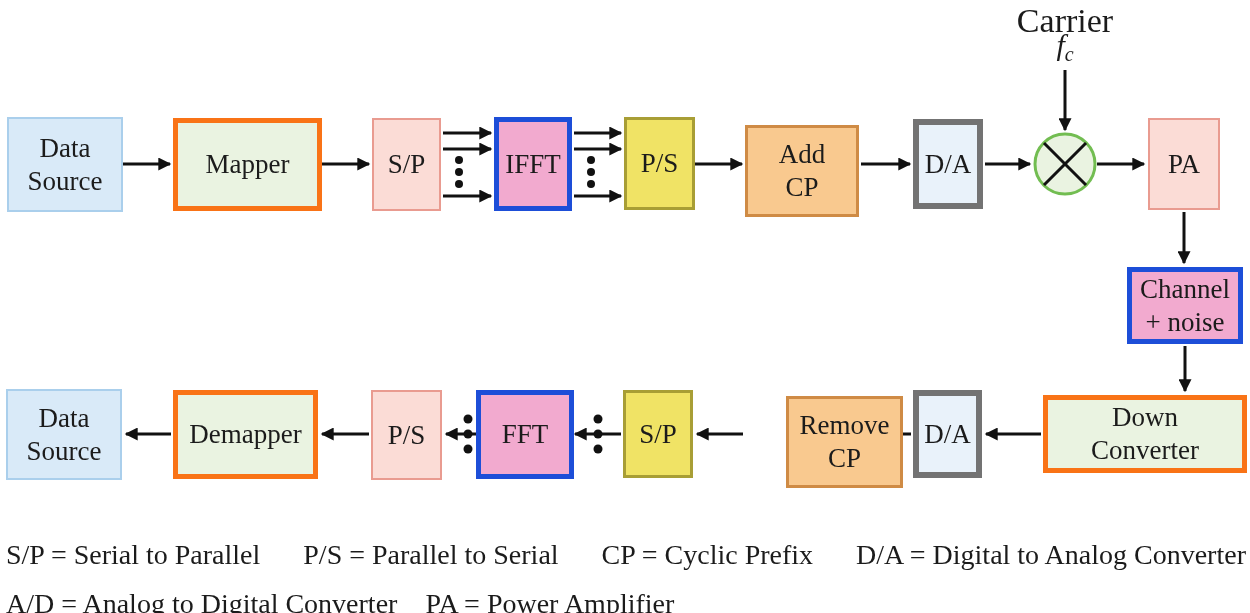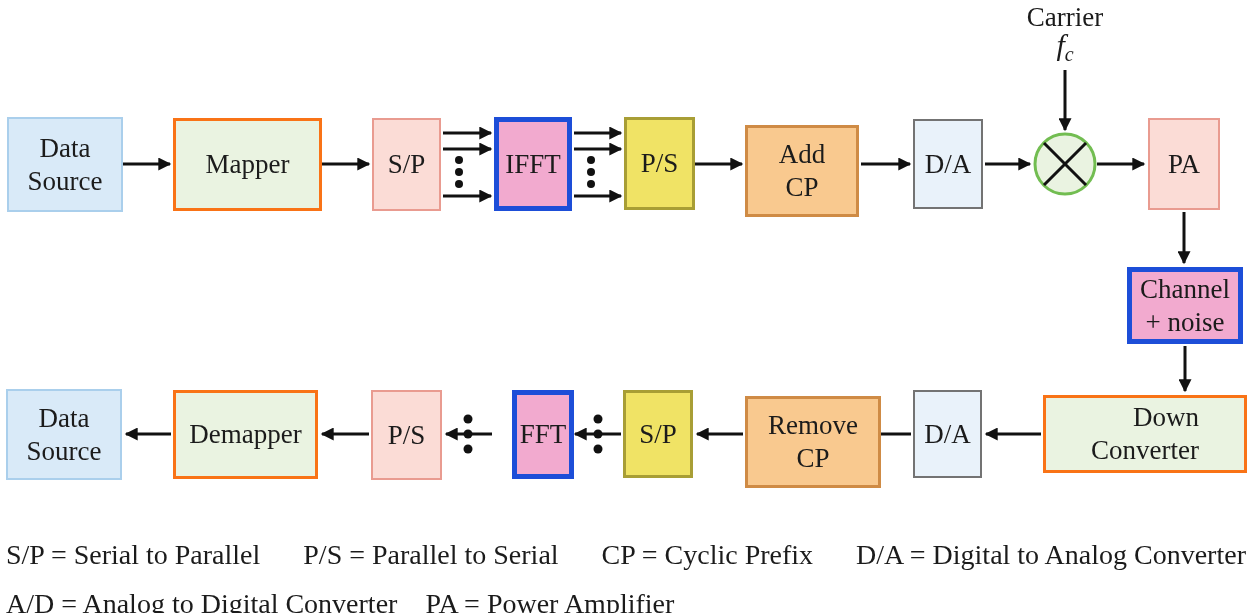--- a/index.html
+++ b/index.html
@@ -14,30 +14,30 @@
   .wires{position:absolute;left:0;top:0;width:1250px;height:613px;}
   .box{
     position:absolute;
     box-sizing:border-box;
     display:flex;align-items:center;justify-content:center;
     text-align:center;
     font-size:27px;line-height:33px;
     white-space:pre-line;
   }
   .blue    {background:#d9eaf8;border:2px solid #aacfec;}
-  .green   {background:#eaf3e1;border:3px solid #f97316;text-align:right;}
+  .green   {background:#eaf3e1;border:5px solid #f97316;}
   .pink    {background:#fbdcd6;border:2px solid #e99b90;}
   .magenta {background:#f2aacf;border:5px solid #1d4ed8;align-items:center;}
   .yellow  {background:#f0e365;border:3px solid #a89e35;}
   .orange  {background:#f9c98f;border:3px solid #cf8b45;margin-top:8px;}
-  .paleblue{background:#e9f2fa;border:2px solid #737373;}
+  .paleblue{background:#e9f2fa;border:6px solid #737373;}
 
   .carrier-title{
     position:absolute;left:1005px;top:2px;width:120px;
-    text-align:center;font-size:27px;
+    text-align:center;font-size:34px;
   }
   .carrier-fc{
     position:absolute;left:1005px;top:28px;width:120px;
     text-align:center;font-size:30px;font-style:italic;
   }
   .carrier-fc .sub{font-size:20px;vertical-align:-6px;}
 
   .legend{
     position:absolute;left:6px;top:524px;width:1240px;
     font-size:28px;line-height:37px;
@@ -143,28 +143,28 @@
 + noise</span>
   </div>
 
   <div class="box green" style="left:1043px;top:395px;width:204px;height:78px">
     <span>Down
 Converter</span>
   </div>
   <div class="box paleblue" style="left:913px;top:390px;width:69px;height:88px">
     <span>D/A</span>
   </div>
-  <div class="box orange" style="left:745px;top:388px;width:136px;height:92px">
+  <div class="box orange" style="left:786px;top:388px;width:117px;height:92px">
     <span>Remove
 CP</span>
   </div>
   <div class="box yellow" style="left:623px;top:390px;width:70px;height:88px">
     <span>S/P</span>
   </div>
-  <div class="box magenta" style="left:512px;top:390px;width:62px;height:89px">
+  <div class="box magenta" style="left:476px;top:390px;width:98px;height:89px">
     <span>FFT</span>
   </div>
   <div class="box pink" style="left:371px;top:390px;width:71px;height:90px">
     <span>P/S</span>
   </div>
   <div class="box green" style="left:173px;top:390px;width:145px;height:89px">
     <span>Demapper</span>
   </div>
   <div class="box blue" style="left:6px;top:389px;width:116px;height:91px">
     <span>Data

